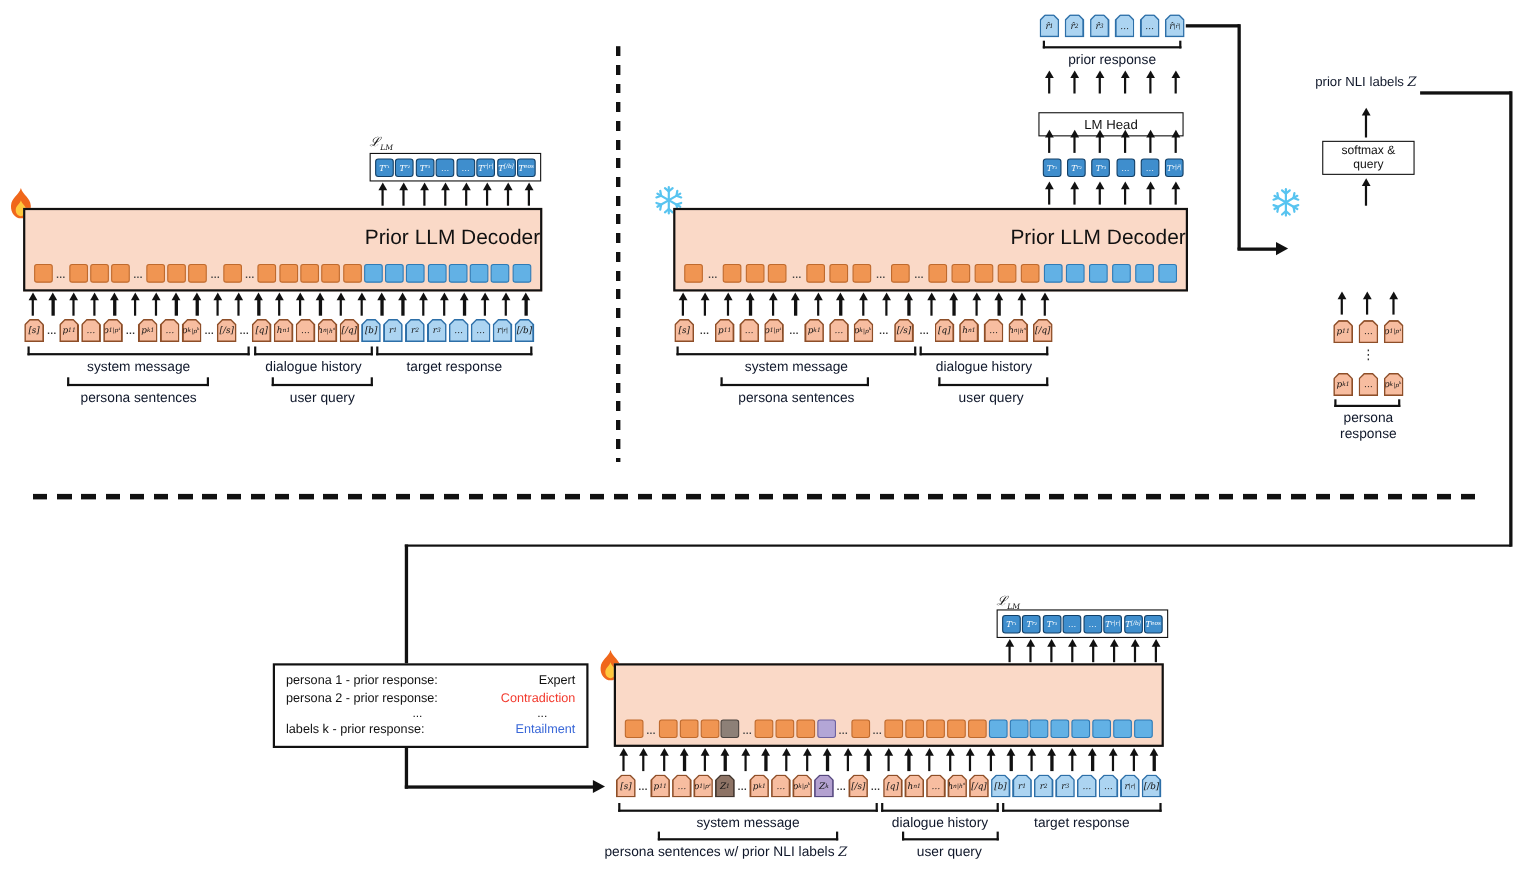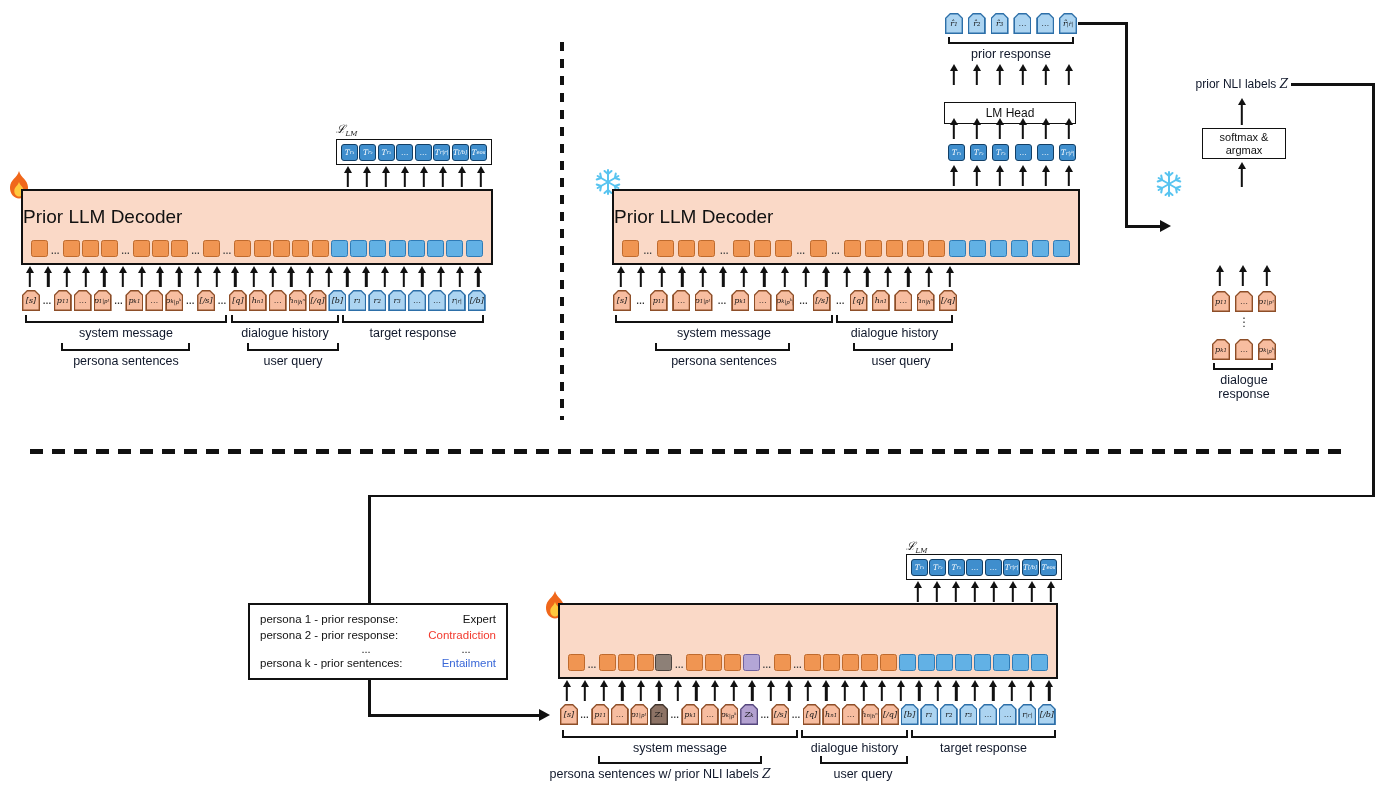--- a/index.html
+++ b/index.html
@@ -2,21 +2,21 @@
 <html><head>
 <meta charset="utf-8">
 <style>
   html,body{margin:0;padding:0;background:#fff;font-family:"Liberation Sans",sans-serif;}
   .canvas{position:relative;width:1388px;height:795px;background:#fff;overflow:hidden;}
   .abs{position:absolute;box-sizing:border-box;}
   .row{display:flex;justify-content:space-between;align-items:center;}
 
   
   .dec{position:absolute;background:#fad9c7;border:2px solid #111;box-sizing:border-box;}
-  .dec-t{font-size:19px;font-weight:500;text-align:left;margin-top:15px;color:#111;}
+  .dec-t{font-size:19px;font-weight:500;text-align:right;margin-top:15px;color:#111;}
   .sq-row{position:absolute;left:8px;right:8px;bottom:6px;display:flex;justify-content:space-between;align-items:center;}
 
   
   .sqr{width:17px;height:17px;border-radius:2.5px;border:1.3px solid transparent;box-sizing:border-box;flex:0 0 auto;}
   .sq-or{background:#f09552;border-color:#bf6a2d;}
   .sq-bl{background:#62b1e5;border-color:#2f7bb6;}
   .sq-gy{background:#8d8077;border-color:#4c443f;}
   .sq-pu{background:#b3a6d6;border-color:#6e62a0;}
   .sq-dt{width:10px;border:none;background:none;text-align:center;}
   .sq-dt::after{content:"…";font:700 9px/17px "Liberation Sans",sans-serif;color:#444;}
@@ -480,26 +480,26 @@
           <line x1="0" y1="8" x2="-3.5" y2="11"></line>
           <line x1="0" y1="8" x2="3.5" y2="11"></line>
         </g>
     </svg>
   </div>
   <div class="abs" style="left:1236px;top:162px;">
       <i class="arr" style="height:25px;display:block;"></i>
     </div>
   <div class="wbox smx" style="left:1202px;top:128px;width:84px;height:31px;">
     <span>softmax &amp;</span>
-    <span>argmax</span>
+    <span>query</span>
   </div>
   <div class="abs" style="left:1236px;top:98px;">
       <i class="arr" style="height:27px;display:block;"></i>
     </div>
-  <div class="lbl" style="left:1178px;top:77px;width:110px;text-align:right;font-size:12px;">prior NLI labels <i class="mvar">Z</i></div>
+  <div class="lbl" style="left:1178px;top:67px;width:110px;text-align:right;font-size:12px;">prior NLI labels <i class="mvar">Z</i></div>
   <div class="ln" style="left:1291px;top:83px;width:83px;height:2.5px;"></div>
   <div class="ln" style="left:1372px;top:83px;width:2.5px;height:414px;"></div>
 
   <div class="abs row" style="left:1214px;top:265px;width:58px;height:21px;">
       <i class="arr"></i>
       <i class="arr"></i>
       <i class="arr"></i>
     </div>
   <div class="abs row" style="left:1212px;top:291px;width:64px;height:21px;">
       <div class="tok or">
@@ -519,44 +519,44 @@
       </div>
       <div class="tok or">
         <span class="tin">…</span>
       </div>
       <div class="tok or">
         <span class="tin">p<sup>k</sup><sub>|p<sup>k</sup>|</sub></span>
       </div>
     </div>
   <div class="brc" style="left:1213px;top:363px;width:60px;height:7px;"></div>
   <div class="lbl" style="left:1192px;top:373px;width:104px;line-height:14px;">
-    <span>dialogue</span><br>
+    <span>persona</span><br>
     <span>response</span>
   </div>
 
   <div class="ln" style="left:368px;top:494.5px;width:1006px;height:2.5px;"></div>
   <div class="ln" style="left:368px;top:494.5px;width:2.5px;height:222px;"></div>
   <div class="ln" style="left:368px;top:714px;width:172px;height:2.5px;"></div>
   <div class="ah-r" style="left:539px;top:708.5px;"></div>
 
-  <div class="ann" style="left:248px;top:603px;width:260px;height:77px;">
+  <div class="ann" style="left:248px;top:603px;width:287px;height:77px;">
       <div class="ann-row">
       <span class="ann-l">persona 1 - prior response:</span>
       <span class="ann-r">Expert</span>
     </div>
       <div class="ann-row">
       <span class="ann-l">persona 2 - prior response:</span>
       <span class="ann-r red">Contradiction</span>
     </div>
       <div class="ann-row dots-row">
       <span class="ann-l">...</span>
       <span class="ann-r">...</span>
     </div>
       <div class="ann-row">
-      <span class="ann-l">persona k - prior sentences:</span>
+      <span class="ann-l">labels k - prior response:</span>
       <span class="ann-r blue">Entailment</span>
     </div>
     </div>
 
   <div class="abs" style="left:542px;top:590px;">
     <svg width="26" height="30" viewBox="0 0 26 30">
       <path fill="#f0671b" d="M13 1 C15 8 21.5 9.5 22 17 C22.4 23.5 18 28.5 13 28.5 C8 28.5 3.6 23.5 4 17 C4.5 9.5 11 8 13 1 Z"></path>
       <path fill="#ffc83d" d="M13 12 C14.2 16 17.5 16.8 17.7 20.5 C17.9 24 15.7 26.5 13 26.5 C10.3 26.5 8.1 24 8.3 20.5 C8.5 16.8 11.8 16 13 12 Z"></path>
     </svg>
   </div>

